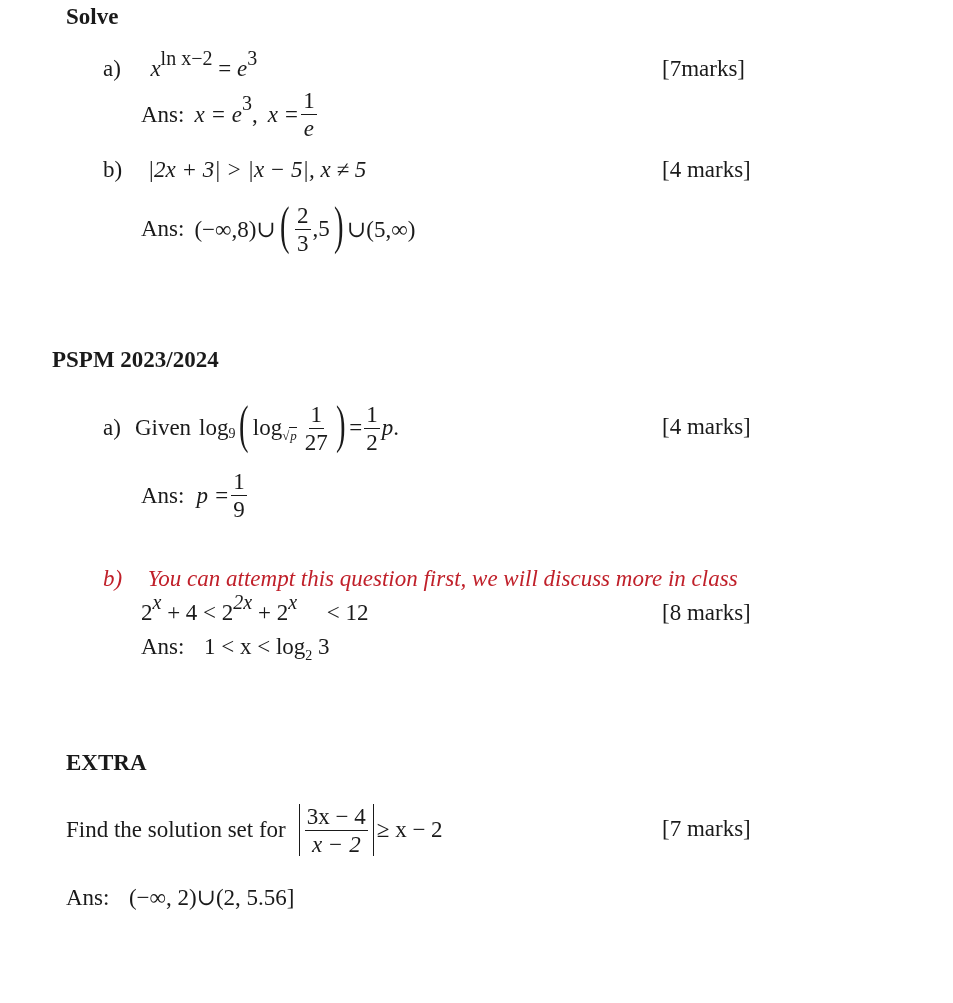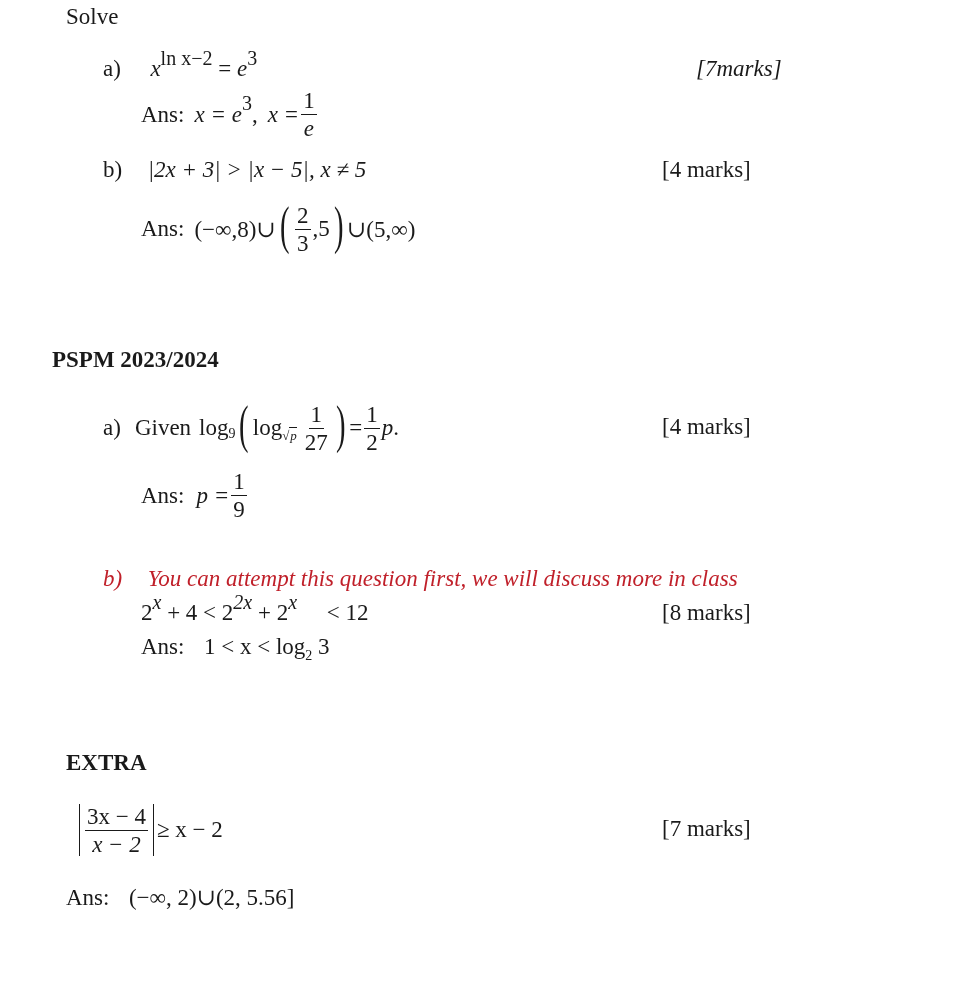--- a/index.html
+++ b/index.html
@@ -20,30 +20,30 @@
   .frac .num { padding: 0 2px 2px 2px; border-bottom: 1.5px solid #1a1a1a; }
   .frac .den { padding: 2px 2px 0 2px; }
   .bigparen { font-size: 52px; font-weight: 100; line-height: 1; vertical-align: middle; transform: scaleX(0.55); display: inline-block; position: relative; top: -3px; }
   .absbar { display: inline-block; border-left: 1.5px solid #1a1a1a; height: 52px; vertical-align: middle; margin: 0 3px; }
   .sqrt { font-size: 13px; font-style: italic; position: relative; top: 8px; }
   .sqrt .rad { border-top: 1px solid #1a1a1a; padding-left: 1px; }
 </style>
 </head>
 <body>
 
-<div class="abs t" style="left:66px; top:4px;">Solve</div>
+<div class="abs t" style="left:66px; top:4px;font-weight:bold;">Solve</div>
 
 <div class="abs t" style="left:103px; top:56px;">
   <span>a)</span>
   <span style="display:inline-block; width:18px;"></span>
   <span class="it">x</span><sup>ln x−2</sup>
   <span> = </span>
   <span class="it">e</span><sup>3</sup>
 </div>
-<div class="abs marks" style="left:696px; top:56px;font-style:italic;">[7marks]</div>
+<div class="abs marks" style="left:662px; top:56px;">[7marks]</div>
 
 <div class="abs t" style="left:141px; top:89px; display:flex; align-items:center;">
   <span>Ans:</span>
   <span style="width:10px;display:inline-block"></span>
   <span class="it">x = e</span>
     <sup>3</sup>
   <span>,</span>
   <span style="width:10px;display:inline-block"></span>
   <span class="it">x =</span>
   <span class="frac">
@@ -123,20 +123,21 @@
 
 <div class="abs t" style="left:141px; top:634px;">
   <span>Ans:</span>
   <span style="width:8px;display:inline-block"></span>
   <span>1 &lt; x &lt; log</span><sub>2</sub><span style="white-space:pre;"> 3</span>
 </div>
 
 <div class="abs t bold" style="left:66px; top:750px;">EXTRA</div>
 
 <div class="abs t" style="left:66px; top:804px; display:flex; align-items:center;">
+  <span>Find the solution set for</span>
   <span style="width:10px;display:inline-block"></span>
   <span class="absbar"></span>
   <span class="frac">
       <span class="num">3x − 4</span>
       <span class="den it">x − 2</span>
     </span>
   <span class="absbar"></span>
   <span>≥ x − 2</span>
 </div>
 <div class="abs marks" style="left:662px; top:816px;">[7 marks]</div>

